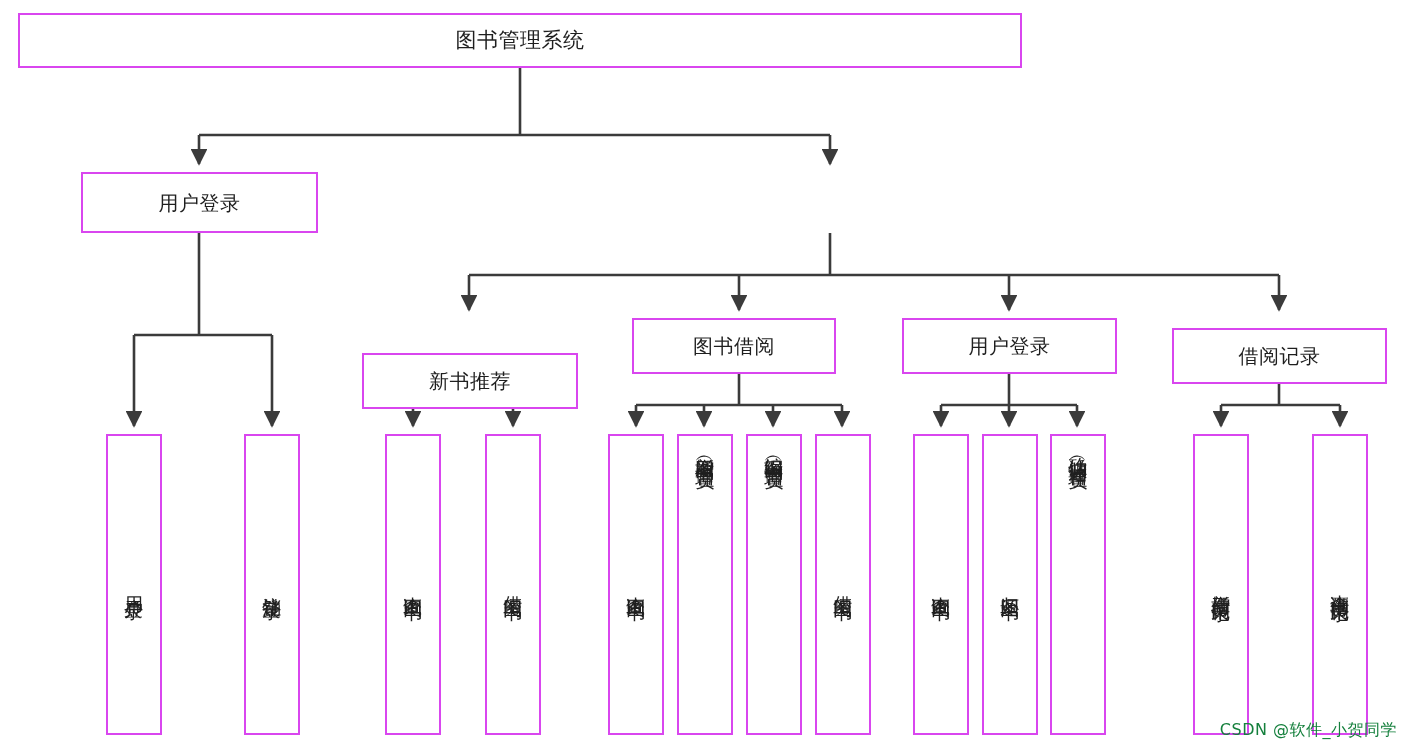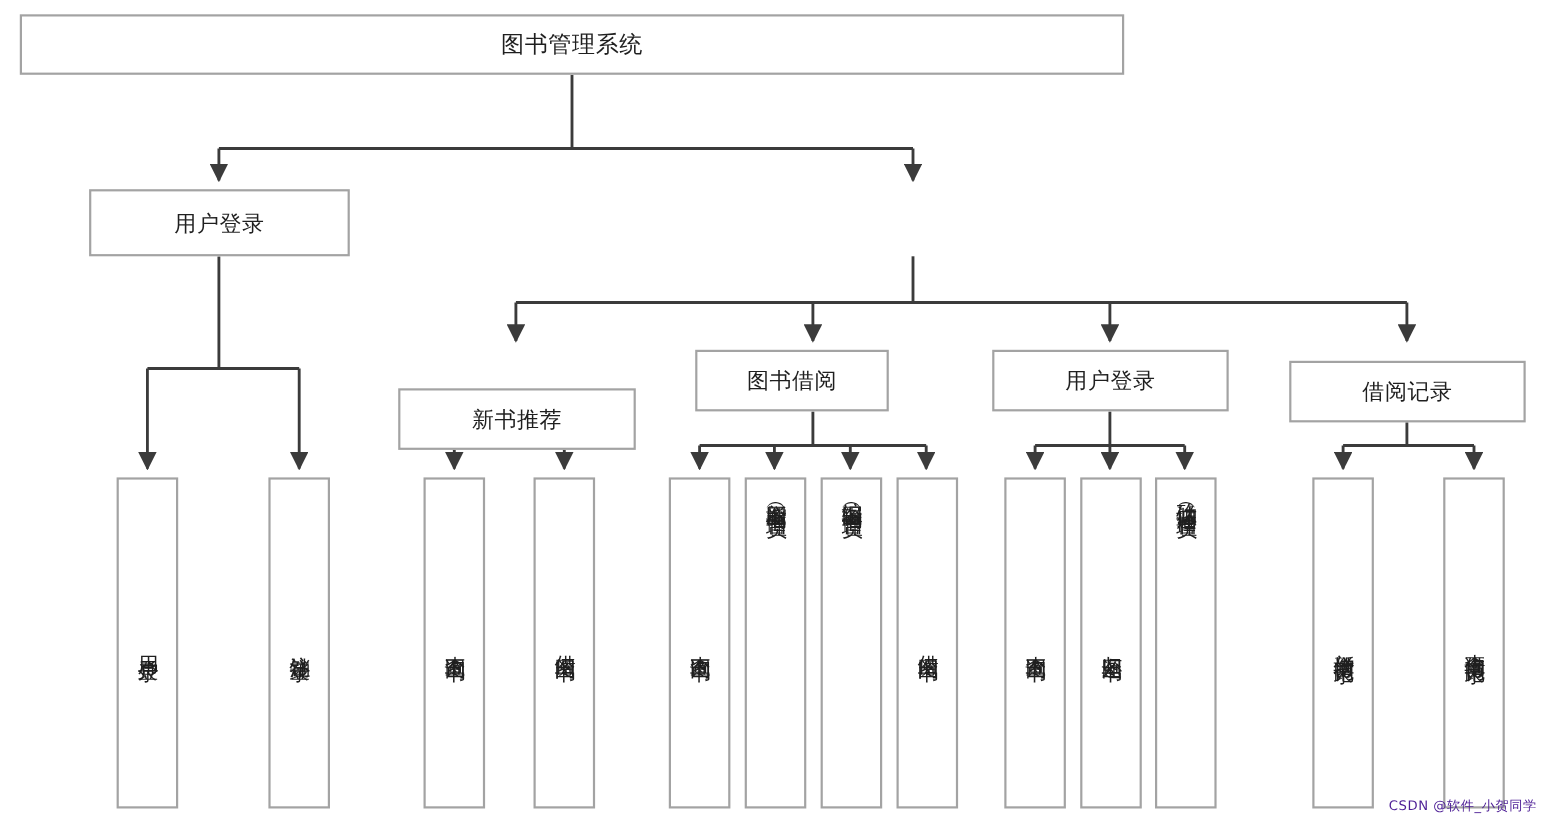--- a/index.html
+++ b/index.html
@@ -21,21 +21,21 @@
     position: absolute;
     left: 0;
     top: 0;
     width: 1405px;
     height: 747px;
     pointer-events: none;
   }
   .node {
     position: absolute;
     box-sizing: border-box;
-    border: 2px solid #a3a3a3;
+    border: 2px solid #d946ef;
     background: #ffffff;
     display: flex;
     align-items: center;
     justify-content: center;
     color: #1f1f1f;
   }
   .node-label {
     display: block;
     text-align: center;
     letter-spacing: 0.5px;
@@ -65,22 +65,22 @@
   }
   
   .node.vert.centered {
     align-items: center;
     padding-top: 0;
   }
   #watermark {
     position: absolute;
     right: 8px;
     bottom: 6px;
-    font-size: 12px;
-    color: #4c1d95;
+    font-size: 16px;
+    color: #15803d;
     white-space: nowrap;
     letter-spacing: 0.5px;
   }
 </style>
 </head>
 <body>
 
 <div id="diagram-root">
 
   <svg id="edge-layer" viewBox="0 0 1405 747" xmlns="http://www.w3.org/2000/svg">
@@ -137,21 +137,21 @@
     <span class="node-label">图书管理系统</span>
   </div>
 
   <div class="node horiz" style="left:81px; top:172px; width:237px; height:61px;">
     <span class="node-label">用户登录</span>
   </div>
 
   <div class="node horiz" style="left:362px; top:318px; width:216px; height:56px;margin-top:35px;">
     <span class="node-label">新书推荐</span>
   </div>
-  <div class="node horiz" style="left:632px; top:318px; width:176px; height:56px;">
+  <div class="node horiz" style="left:632px; top:318px; width:204px; height:56px;">
     <span class="node-label">图书借阅</span>
   </div>
   <div class="node horiz" style="left:902px; top:318px; width:215px; height:56px;">
     <span class="node-label">用户登录</span>
   </div>
   <div class="node horiz" style="left:1172px; top:328px; width:215px; height:56px;">
     <span class="node-label">借阅记录</span>
   </div>
 
   <div class="node vert centered" style="left:106px; top:434px; width:56px; height:301px;">

